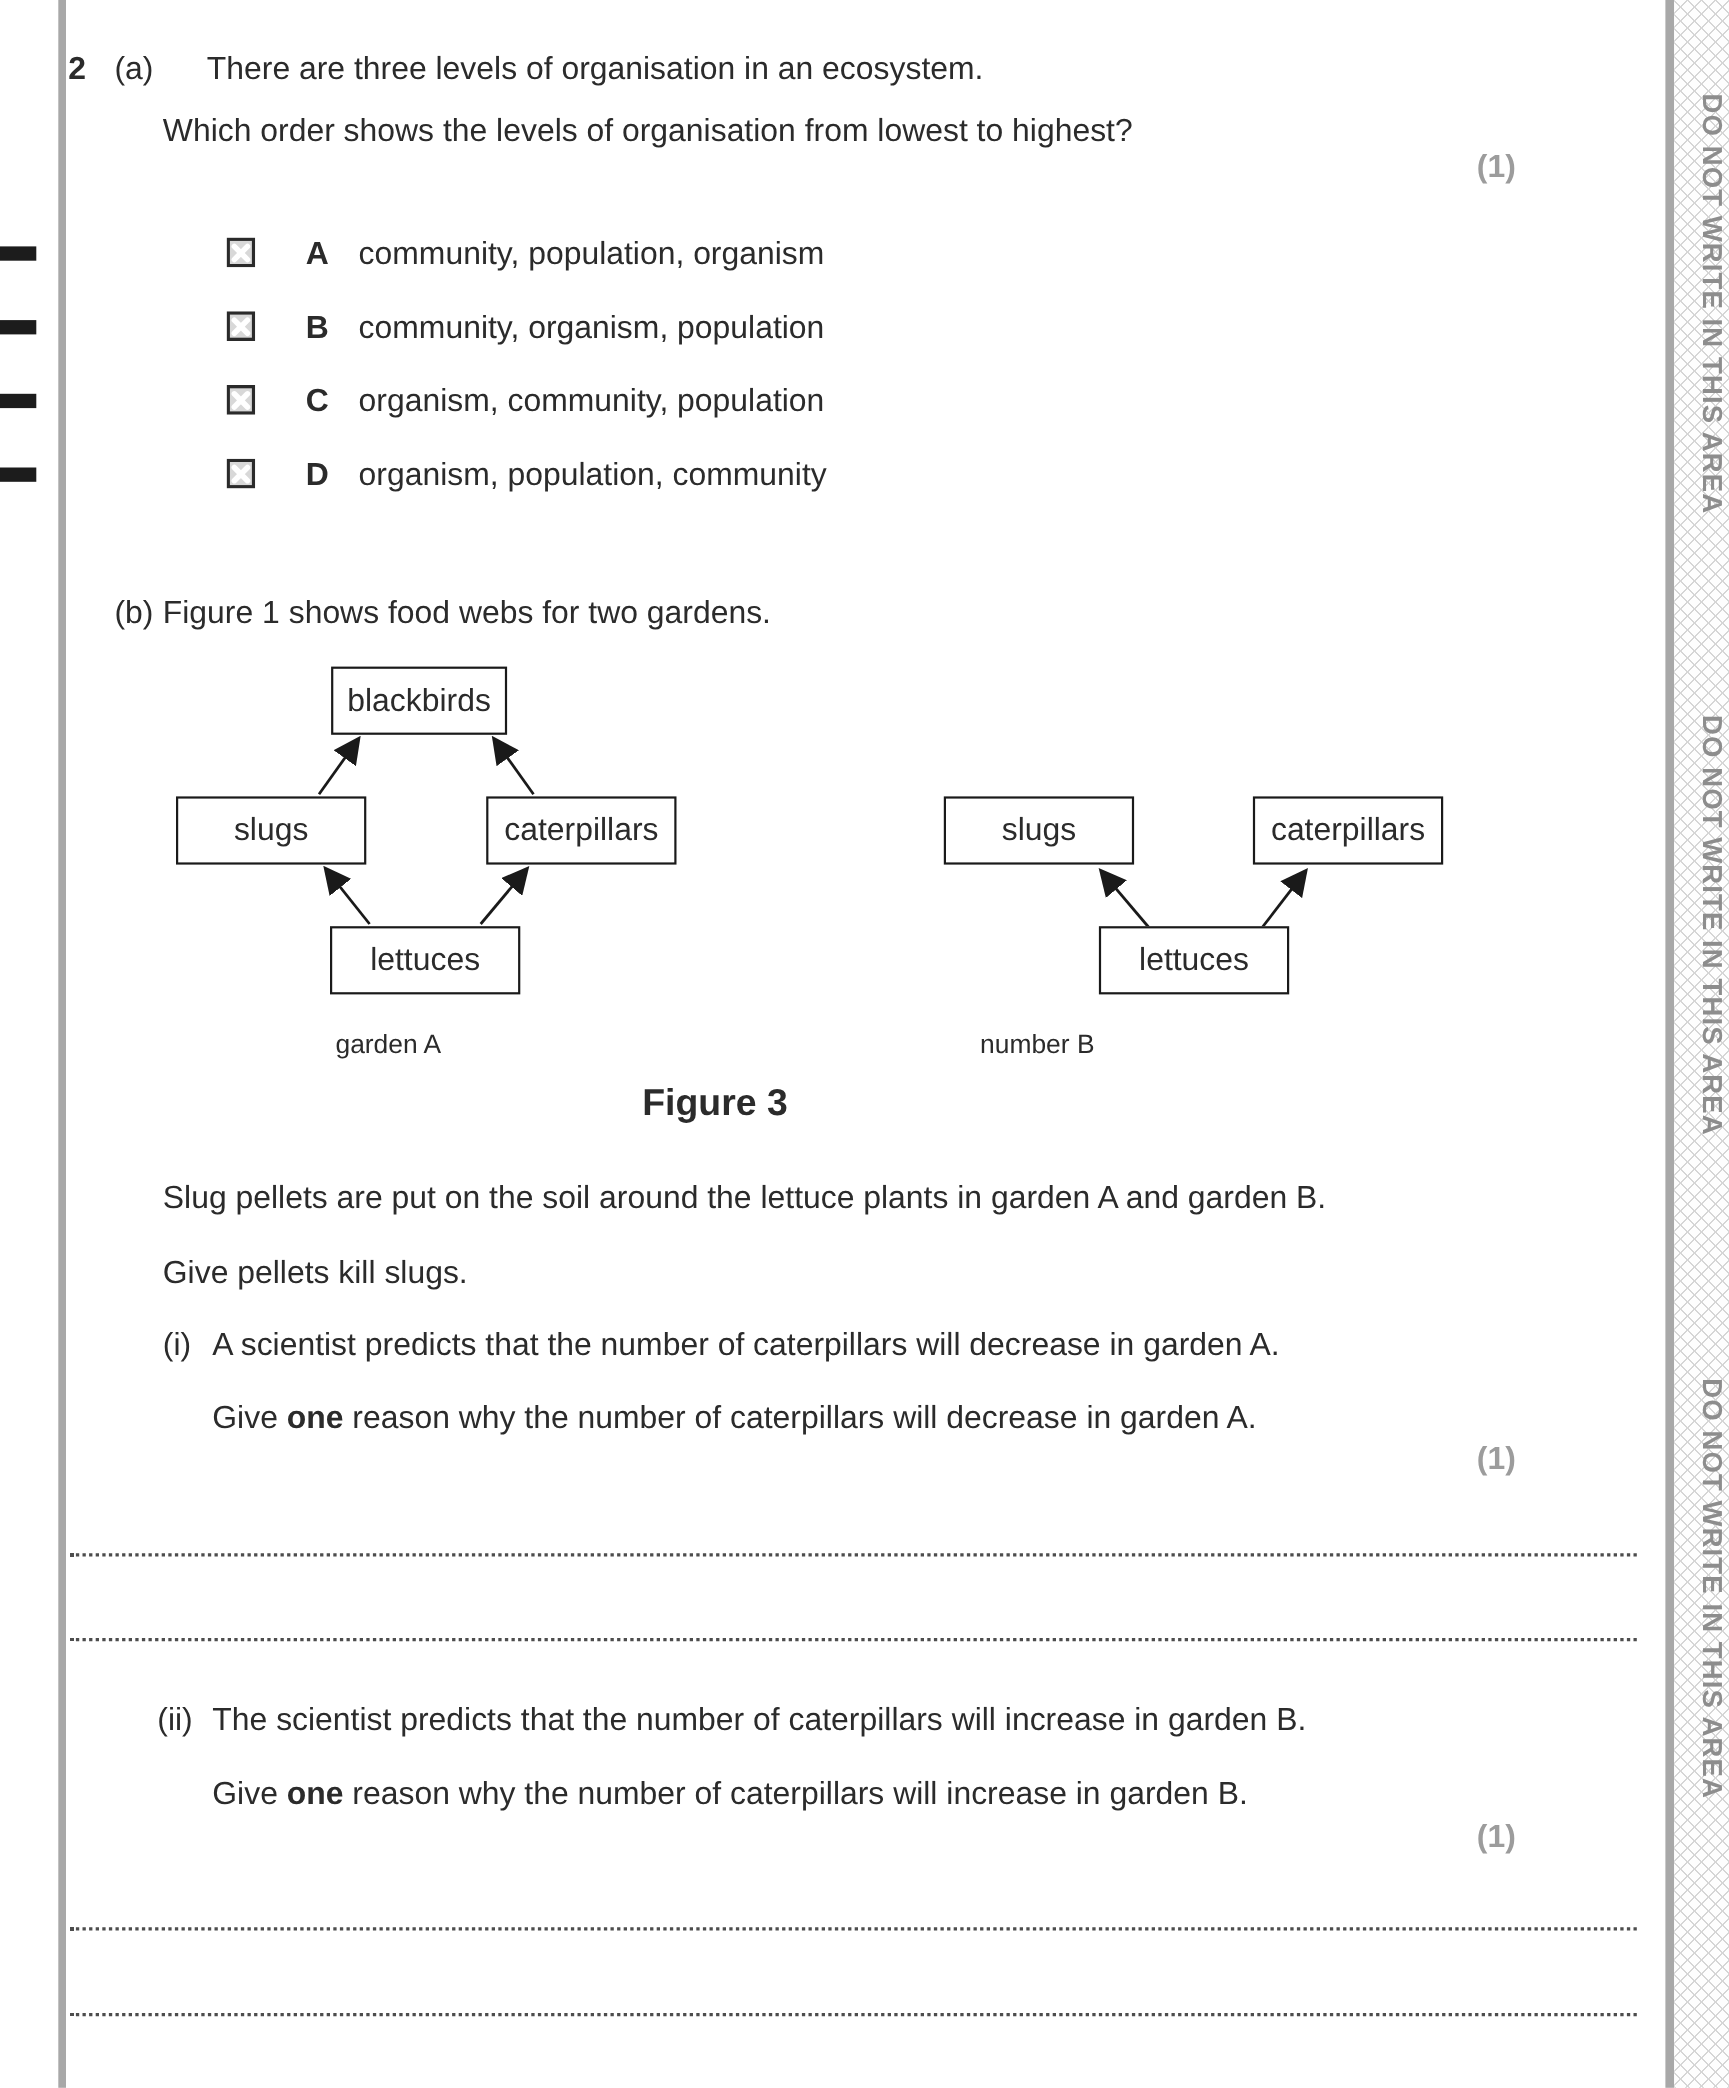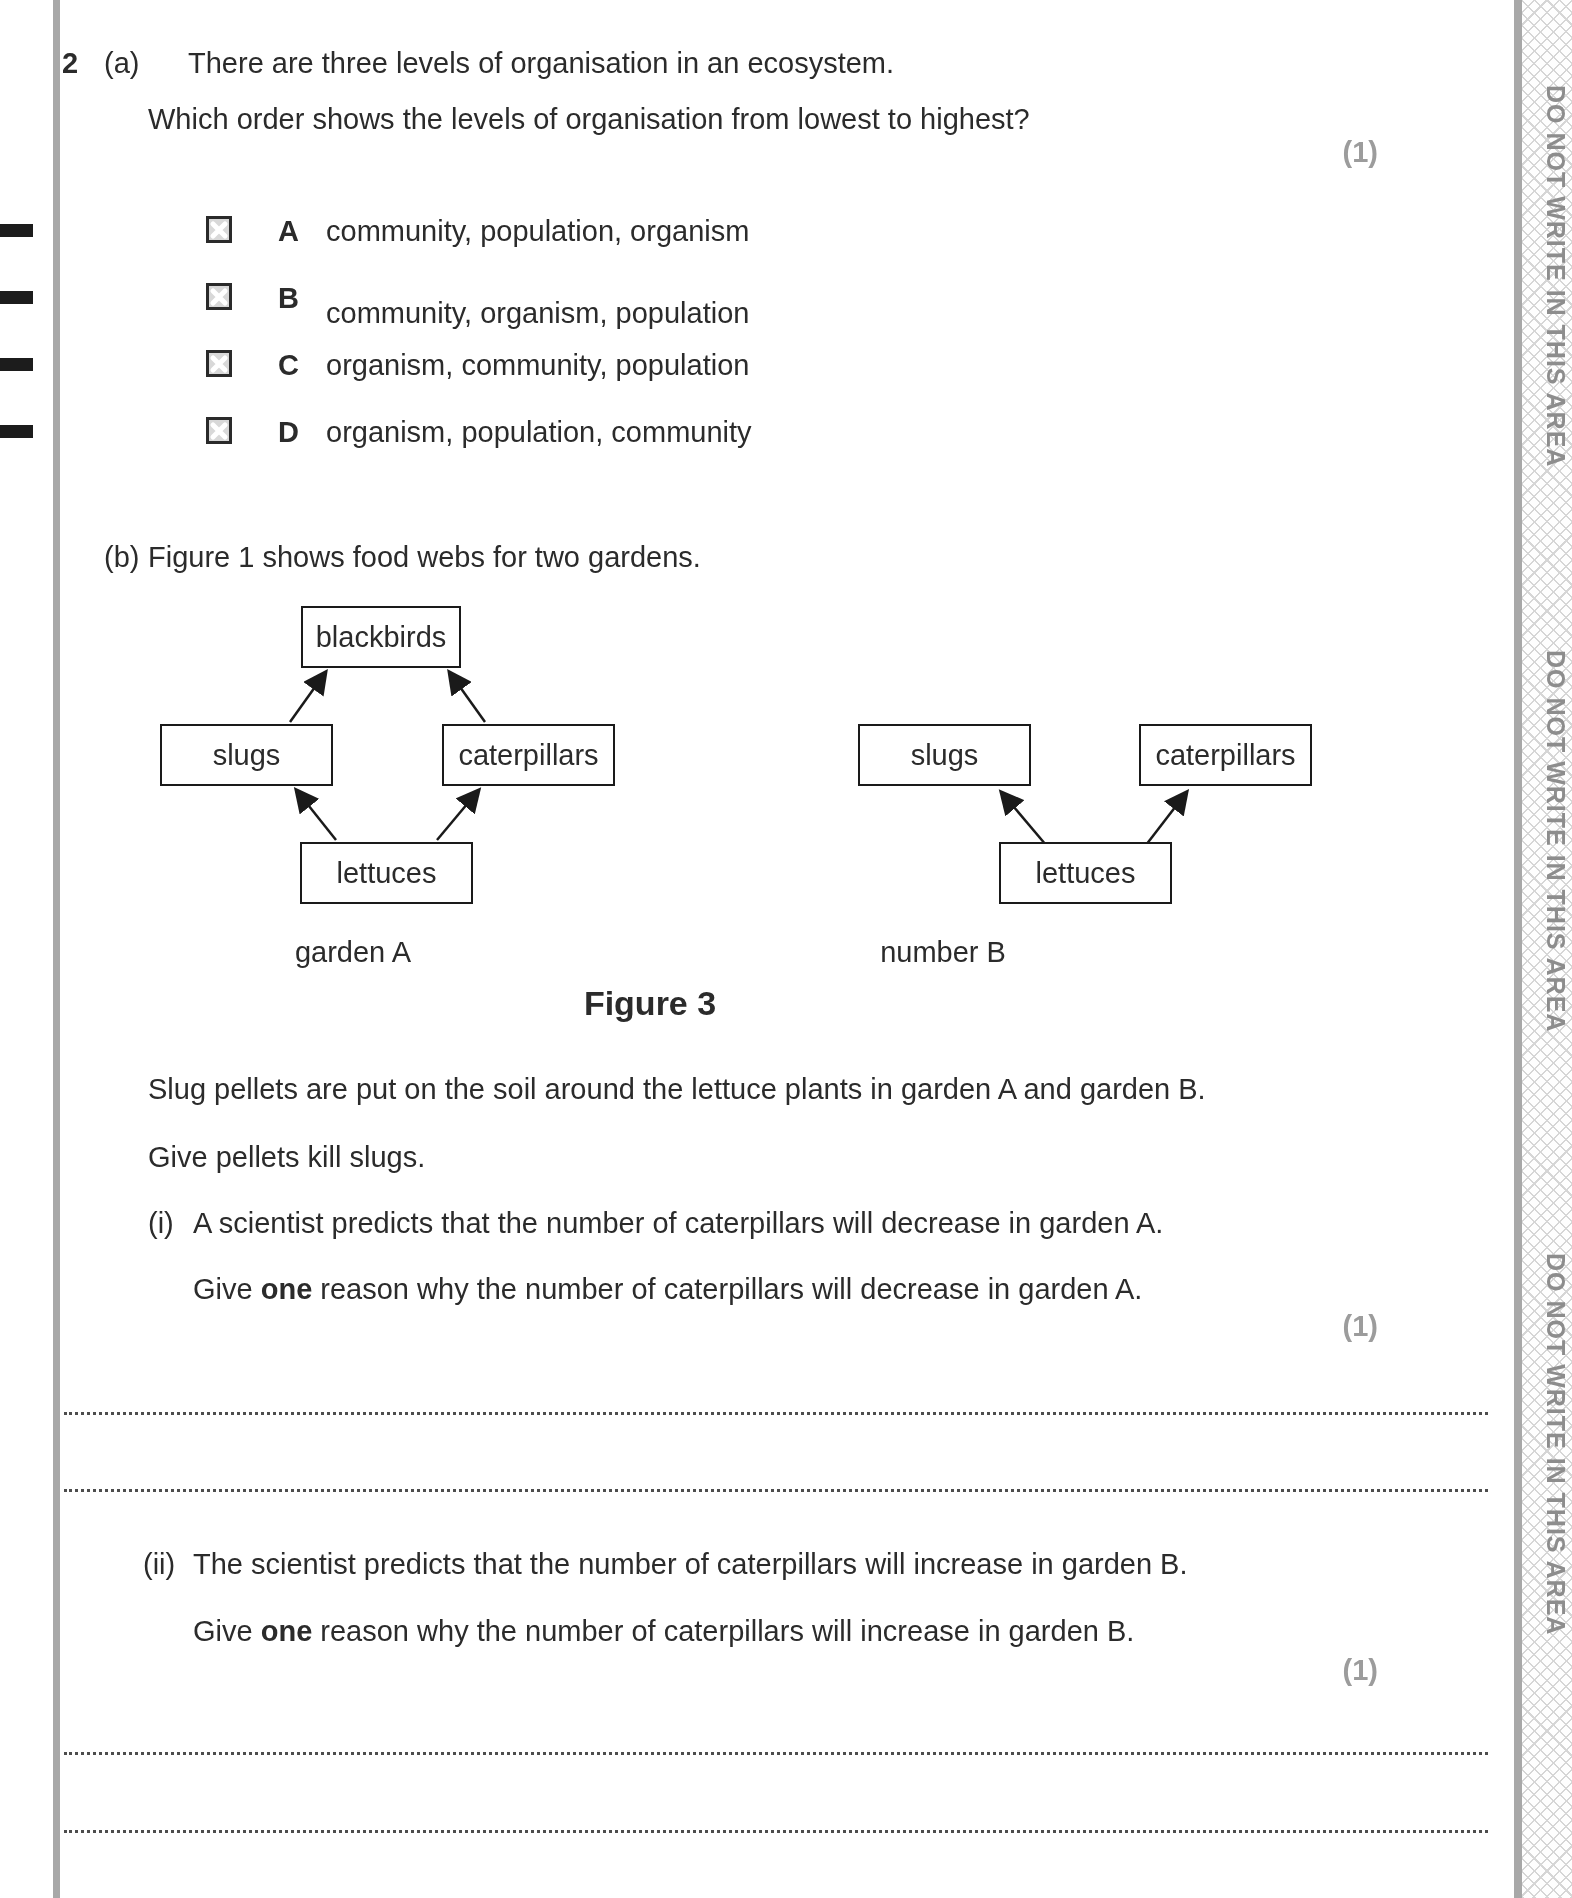--- a/index.html
+++ b/index.html
@@ -29,21 +29,21 @@
   .mark{left:1290px;width:88px;text-align:right;font-size:29px;font-weight:bold;color:#9c9c9c;}
   
   .checkbox{width:26px;height:27px;display:block;}
   .opt-letter{font-weight:bold;}
   
   .fbox{
     border:2px solid #1a1a1a;background:#fff;width:173px;height:62px;
     display:flex;align-items:center;justify-content:center;
     font-size:29px;color:#2b2b2b;box-sizing:border-box;
   }
-  .glabel{font-size:29px;text-align:center;width:160px;}
+  .glabel{font-size:24px;text-align:center;width:160px;}
   .fig-caption{font-size:34px;font-weight:bold;text-align:center;width:200px;}
   
   .dotline{left:64px;width:1424px;height:0;border-top:3px dotted #4d4d4d;}
 </style>
 </head>
 <body>
 
 <div class="abs left-bar"></div>
 <div class="abs bind-mark" style="top:224px;"></div>
 <div class="abs bind-mark" style="top:291px;"></div>
@@ -69,21 +69,21 @@
       </svg></span>
   <span class="abs txt opt-letter" style="left:278px;top:-2px;">A</span>
   <span class="abs txt" style="left:326px;top:-2px;">community, population, organism</span>
 </div>
 <div class="abs" style="left:0;top:283px;">
   <span class="abs checkbox" style="left:206px;top:0;"><svg width="26" height="27" viewBox="0 0 26 27">
         <rect x="1.5" y="1.5" width="23" height="24" fill="#d8d8d8" stroke="#2a2a2a" stroke-width="3"></rect>
         <path d="M7 8 L19 20 M19 8 L7 20" stroke="#ffffff" stroke-width="5" stroke-linecap="round" fill="none"></path>
       </svg></span>
   <span class="abs txt opt-letter" style="left:278px;top:-2px;">B</span>
-  <span class="abs txt" style="left:326px;top:-2px;margin-top:15px;">community, organism, population</span>
+  <span class="abs txt" style="left:326px;top:-2px;">community, organism, population</span>
 </div>
 <div class="abs" style="left:0;top:350px;">
   <span class="abs checkbox" style="left:206px;top:0;"><svg width="26" height="27" viewBox="0 0 26 27">
         <rect x="1.5" y="1.5" width="23" height="24" fill="#d8d8d8" stroke="#2a2a2a" stroke-width="3"></rect>
         <path d="M7 8 L19 20 M19 8 L7 20" stroke="#ffffff" stroke-width="5" stroke-linecap="round" fill="none"></path>
       </svg></span>
   <span class="abs txt opt-letter" style="left:278px;top:-2px;">C</span>
   <span class="abs txt" style="left:326px;top:-2px;">organism, community, population</span>
 </div>
 <div class="abs" style="left:0;top:417px;">

